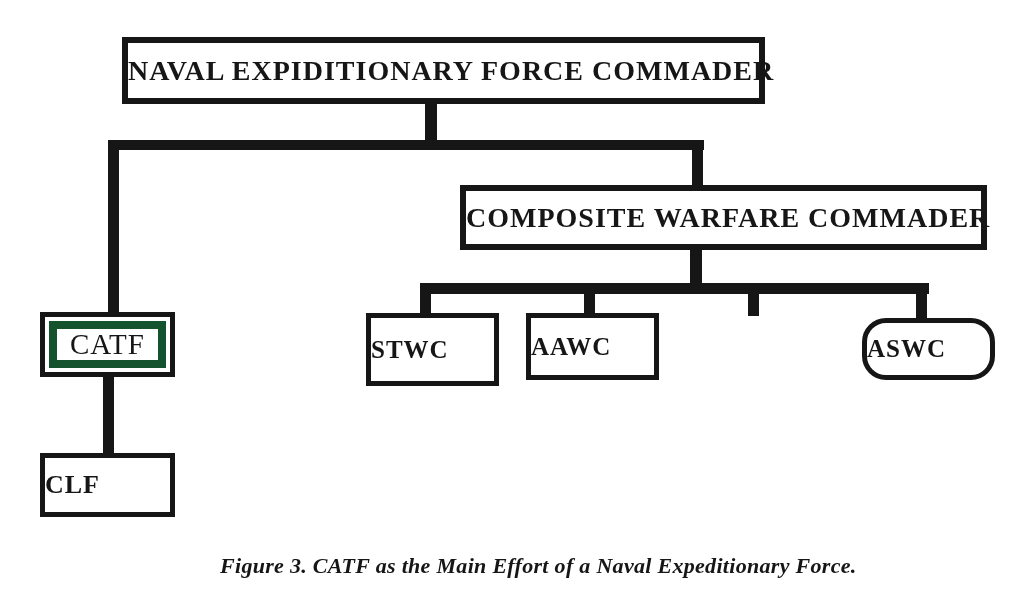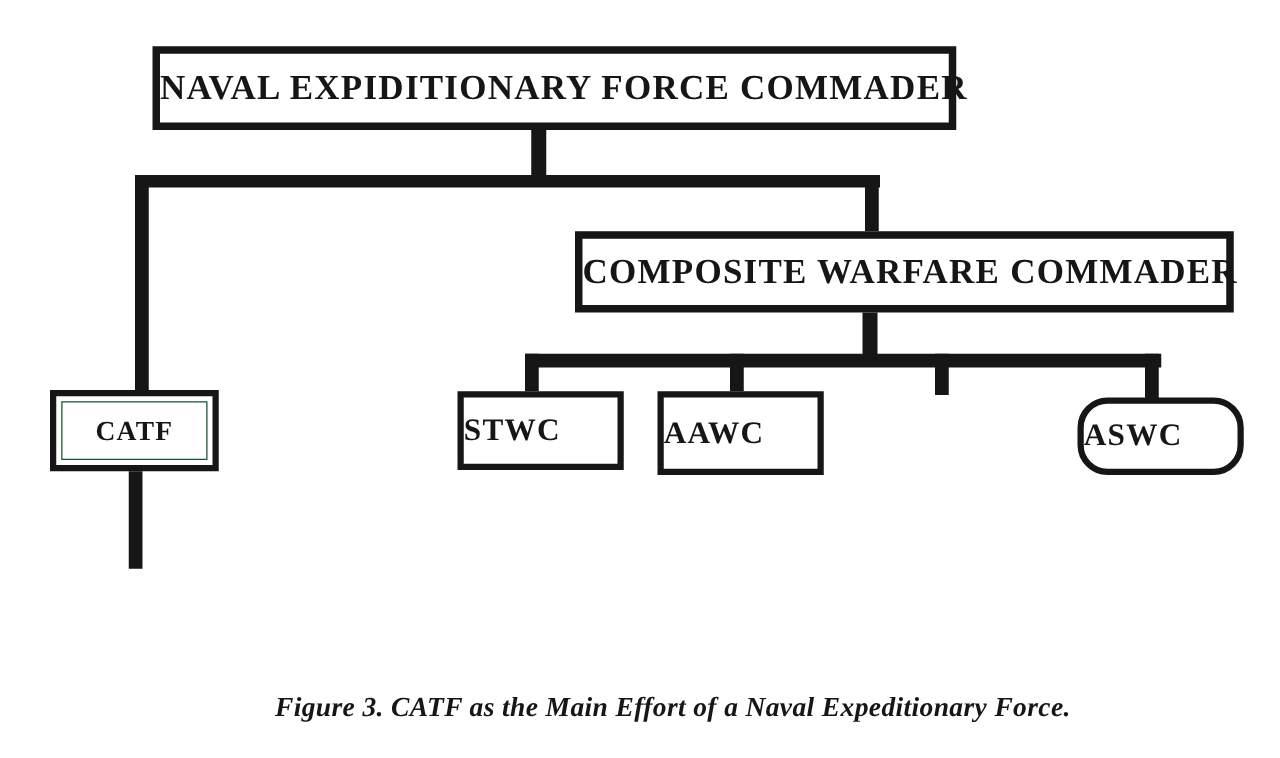--- a/index.html
+++ b/index.html
@@ -31,27 +31,27 @@
     z-index: 2;
   }
   .node-nefc   { left:122px; top:37px;  width:643px; height:67px; font-size:28px; }
   .node-cwc    { left:430px; top:185px; width:527px; height:65px; font-size:28px;margin-left:30px; }
   .node-catf-outer {
     left:40px; top:312px; width:135px; height:65px;
     border-width:5px; padding:4px;
   }
   .node-catf-inner {
     box-sizing: border-box;
-    border: 1px solid #14532d;
+    border: 8px solid #14532d;
     width: 100%; height: 100%;
     display: flex; align-items: center; justify-content: center;
-    font-size: 22px; font-weight: bold; letter-spacing: 1px;
+    font-size: 29px; font-weight: normal; letter-spacing: 1px;
   }
   .node-clf    { left:40px;  top:453px; width:135px; height:64px; border-width:5px; font-size:26px; }
-  .node-stwc   { left:366px; top:313px; width:133px; height:63px; border-width:5px; font-size:25px; }
+  .node-stwc   { left:366px; top:313px; width:133px; height:73px; border-width:5px; font-size:25px; }
   .node-aawc   { left:526px; top:313px; width:133px; height:67px; border-width:5px; font-size:25px; }
   .node-asuwc  { left:690px; top:313px; width:134px; height:67px; border-width:5px; font-size:25px; }
   .node-aswc   { left:862px; top:318px; width:133px; height:62px; border-width:5px; font-size:25px;border-radius:24px; }
 
   
   .line {
     position: absolute;
     background: #161616;
     z-index: 1;
   }
@@ -100,20 +100,23 @@
   </div>
 
   <div class="node node-catf-outer">
     <div class="node-catf-inner">
       <span>CATF</span>
     </div>
   </div>
 
   <div class="line v-catf-clf"></div>
 
+  <div class="node node-clf">
+    <span>CLF</span>
+  </div>
 
   <div class="line v-cwc-bar"></div>
   <div class="line h-bar"></div>
   <div class="line d-stwc"></div>
   <div class="line d-aawc"></div>
   <div class="line d-asuwc"></div>
   <div class="line d-aswc"></div>
 
   <div class="node node-stwc">
     <span>STWC</span>

